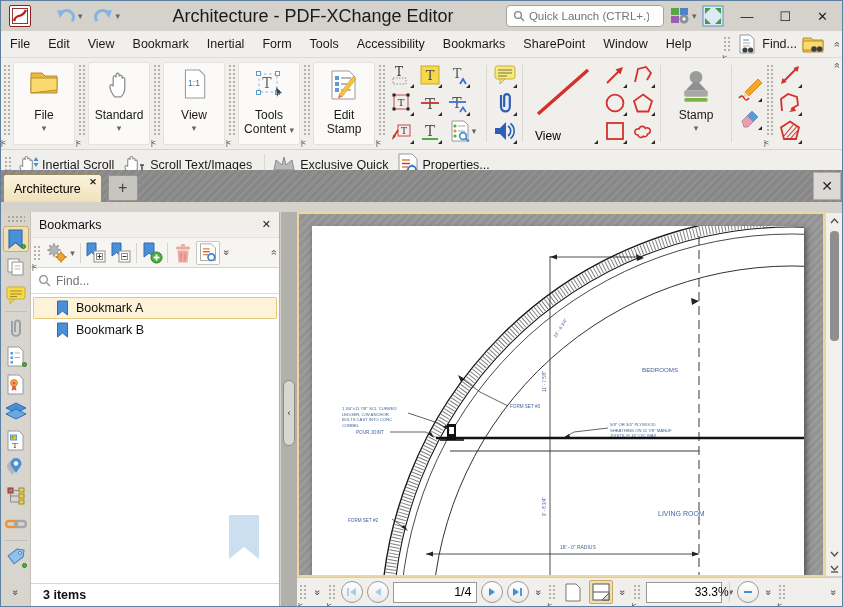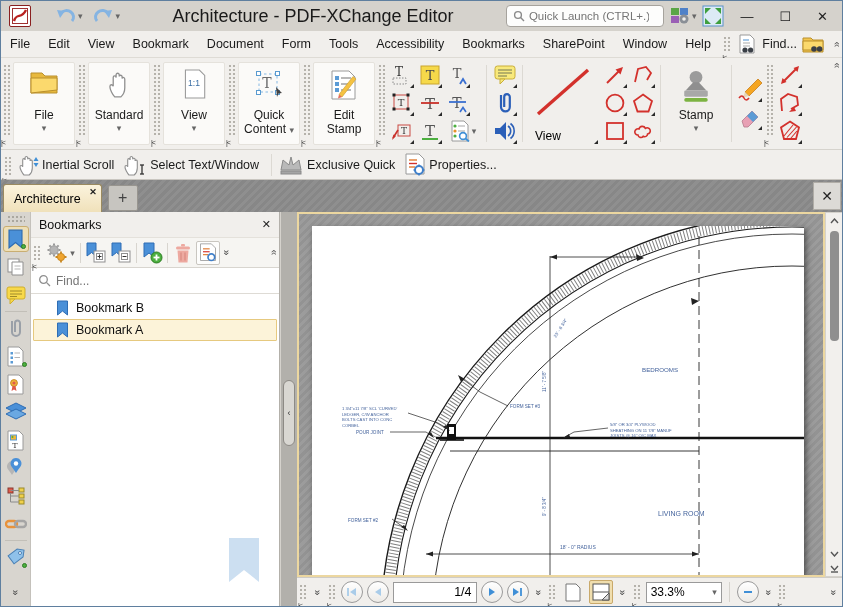--- a/index.html
+++ b/index.html
@@ -37,21 +37,21 @@
   .tgrid2 { grid-template-rows:repeat(2,28px); }
   .tcell { width:27px; height:27px; display:flex; align-items:center; justify-content:center; position:relative; border-radius:2px; }
   .has-sub::after { content:""; position:absolute; right:1px; bottom:1px; border-left:4px solid transparent; border-bottom:4px solid #2a2a2a; }
   .linebtn { width:72px; margin:2px 1px; display:flex; flex-direction:column; align-items:center; position:relative; padding-top:4px; font-size:12px; }
 
   
   .toolbar2 { position:absolute; left:0; top:149px; right:0; height:30px; background:#f1efec; border-bottom:1px solid #c9c6c0; display:flex; align-items:center; font-size:12.5px; color:#1a1a1a; gap:3px; padding-right:24px; }
   .t2lbl { margin-right:6px; }
 
   
-  .tabbar { position:absolute; left:0; top:179px; right:0; height:32px; background:repeating-linear-gradient(135deg,#8f8f8f 0 3px,#878787 3px 6px); display:flex; align-items:flex-end; padding-left:2px; }
+  .tabbar { position:absolute; left:0; top:169px; right:0; height:32px; background:repeating-linear-gradient(135deg,#8f8f8f 0 3px,#878787 3px 6px); display:flex; align-items:flex-end; padding-left:2px; }
   .tab { height:28px; background:linear-gradient(#fbf3dd,#f0e1ba); border:1px solid #9a8a60; border-bottom:none; border-radius:3px 3px 0 0; display:flex; align-items:center; padding:0 20px 0 10px; font-size:12.5px; position:relative; margin-bottom:0; }
   .tab-close { position:absolute; top:2px; right:4px; font-size:9px; color:#222; font-weight:bold; }
   .tab-plus { width:30px; height:26px; background:#c7c5c0; border:1px solid #98958f; border-radius:2px; margin:0 0 1px 6px; display:flex; align-items:center; justify-content:center; font-size:16px; color:#444; }
   .tab-spacer { flex:1; }
   .tabbar-x { width:28px; height:28px; background:#dcdad6; border:1px solid #b0ada7; display:flex; align-items:center; justify-content:center; font-size:14px; color:#222; margin:0 1px 2px 0; }
 
   
   .content { position:absolute; left:0; top:211px; right:0; bottom:0; }
 
   .side-strip { position:absolute; left:0; top:0; width:30px; bottom:0; background:#d8d5cf; border-right:1px solid #c4c1bb; display:flex; flex-direction:column; align-items:center; }
@@ -88,21 +88,21 @@
   .vs-btn { height:15px; width:100%; display:flex; align-items:center; justify-content:center; font-size:9px; color:#555; }
   .vs-thumb { width:9px; height:110px; background:#8f8f8f; border-radius:4px; margin-top:3px; }
   .vs-bottom { margin-top:auto; display:flex; flex-direction:column; align-items:center; }
   .doc-status { grid-column:1/3; grid-row:2; background:#f1efec; border-top:1px solid #cfccc6; display:flex; align-items:center; font-size:12px; gap:4px; padding:0 2px; }
   .dots-h { width:9px; height:16px; background-image:radial-gradient(#b5b2ab 1px, transparent 1.2px); background-size:4px 4px; position:relative; }
   .dots-h::after { content:"|<"; position:absolute; left:-1px; bottom:-9px; font-size:7px; color:#333; letter-spacing:-1px; }
   .dchev { color:#444; font-size:10px; transform:rotate(90deg); margin:0 3px; }
   .navbtn { width:22px; height:22px; border:1px solid #9a9a9a; border-radius:50%; background:linear-gradient(#fff,#eceae6); display:flex; align-items:center; justify-content:center; }
   .page-input { width:84px; height:21px; border:1px solid #9a9a9a; background:#fff; text-align:right; font-size:12.5px; padding-right:4px; font-family:inherit; }
   .zoom-combo { width:76px; height:21px; border:1px solid #9a9a9a; background:#fff; display:flex; align-items:center; padding:0 4px; font-size:12px; }
-  .zoom-combo .zv { flex:1; }
+  .zoom-combo .zv { flex:1;margin-left:44px; }
   .lay-btn { width:24px; height:24px; display:flex; align-items:center; justify-content:center; border-radius:2px; }
   .lay-btn.active { background:#f0deae; border:1px solid #c9a96a; }
   .ssep { width:1px; height:20px; background:#d5d2cc; margin:0 3px; }
   svg { display:block; }
 </style>
 </head>
 <body>
 
 <div class="window">
 
@@ -161,21 +161,21 @@
       <span class="winbtn">☐</span>
       <span class="winbtn">✕</span>
     </div>
   </div>
 
   <div class="menubar">
     <span class="menu-item">File</span>
     <span class="menu-item">Edit</span>
     <span class="menu-item">View</span>
     <span class="menu-item">Bookmark</span>
-    <span class="menu-item">Document</span>
+    <span class="menu-item">Inertial</span>
     <span class="menu-item">Form</span>
     <span class="menu-item">Tools</span>
     <span class="menu-item">Accessibility</span>
     <span class="menu-item">Bookmarks</span>
     <span class="menu-item">SharePoint</span>
     <span class="menu-item">Window</span>
     <span class="menu-item">Help</span>
     <span class="menu-spacer"></span>
     <div class="menu-find">
       <span class="dots-h"></span>
@@ -237,21 +237,21 @@
           <svg width="30" height="30" viewBox="0 0 30 30">
             <rect x="5" y="5" width="18" height="18" fill="none" stroke="#85b8e4" stroke-dasharray="2.5 2.5"></rect>
             <rect x="2.5" y="2.5" width="4" height="4" fill="#fff" stroke="#5a9bd0"></rect>
             <rect x="21.5" y="2.5" width="4" height="4" fill="#fff" stroke="#5a9bd0"></rect>
             <rect x="2.5" y="21.5" width="4" height="4" fill="#fff" stroke="#5a9bd0"></rect>
             <rect x="21.5" y="21.5" width="4" height="4" fill="#fff" stroke="#5a9bd0"></rect>
             <text x="13" y="19" font-size="14" fill="#6a6a6a" text-anchor="middle" font-family="'DejaVu Serif',serif">T</text>
             <polygon points="22,18 28,24 24.5,24.5 23,28" fill="#444"></polygon>
           </svg>
         </div>
-      <div class="lbl"><span>Quick Content</span> <span class="chev">▾</span></div>
+      <div class="lbl"><span>Tools Content</span> <span class="chev">▾</span></div>
     </div>
     <span class="vhandle"></span>
     <div class="tbtn-big">
       <div class="ic">
           <svg width="32" height="32" viewBox="0 0 32 32">
             <path d="M4 2h17l6 6v22H4z" fill="#fff" stroke="#9a9a9a"></path>
             <rect x="7" y="7" width="4" height="4" fill="#5b9bd5"></rect>
             <rect x="7" y="13" width="4" height="4" fill="#5b9bd5"></rect>
             <rect x="7" y="19" width="4" height="4" fill="#5b9bd5"></rect>
             <line x1="13" y1="9" x2="23" y2="9" stroke="#9a9a9a" stroke-width="1.4"></line>
@@ -468,21 +468,21 @@
     <span>
         <svg width="24" height="24" viewBox="0 0 24 24">
           <path d="M6 22c-1.8-1.8-4-6-4-8s2-1.9 2.7-.3V7c0-1.8 2.2-1.8 2.4 0V4.8c0-1.7 2.4-1.7 2.6 0V6.3c.3-1.5 2.4-1.3 2.4.3v1.3c.4-1.2 2.2-1 2.2.6v6.5c0 3.4-1.7 5.8-3.1 7z" fill="#fff" stroke="#8f8f8f" stroke-width="1.1"></path>
           <g stroke="#333" stroke-width="1.3">
             <line x1="19" y1="12" x2="19" y2="21"></line>
             <line x1="17" y1="12" x2="21" y2="12"></line>
             <line x1="17" y1="21" x2="21" y2="21"></line>
           </g>
         </svg>
       </span>
-    <span class="t2lbl">Select Text/Window</span>
+    <span class="t2lbl">Scroll Text/Images</span>
     <span class="vsep" style="height:22px"></span>
     <span>
         <svg width="26" height="20" viewBox="0 0 26 20">
           <path d="M3 15 L5 5 l6 5 2-8 2 8 6-5 2 10z" fill="#b9b9b9" stroke="#8a8a8a"></path>
           <rect x="3" y="16" width="20" height="3" fill="#a5a5a5" stroke="#8a8a8a"></rect>
         </svg>
       </span>
     <span class="t2lbl">Exclusive Quick</span>
     <span>
         <svg width="22" height="24" viewBox="0 0 22 24">
@@ -701,38 +701,39 @@
         <span class="ptool-collapse">»</span>
       </div>
       <div class="find-row">
         <svg width="13" height="13" viewBox="0 0 13 13">
             <circle cx="5.5" cy="5.5" r="3.8" fill="none" stroke="#8f8f8f" stroke-width="1.3"></circle>
             <line x1="8.4" y1="8.4" x2="12" y2="12" stroke="#8f8f8f" stroke-width="1.3"></line>
           </svg>
         <input placeholder="Find..." style="">
       </div>
       <div class="bm-list">
+        <div class="bm-row selected">
+          <svg width="13" height="16" viewBox="0 0 13 16">
+              <path d="M1.5 1h10v14l-5-4L1.5 15z" fill="#4a90d8" stroke="#2e6db4"></path>
+            </svg>
+          <span>Bookmark A</span>
+        </div>
         <div class="bm-row">
           <svg width="13" height="16" viewBox="0 0 13 16">
               <path d="M1.5 1h10v14l-5-4L1.5 15z" fill="#4a90d8" stroke="#2e6db4"></path>
             </svg>
           <span>Bookmark B</span>
         </div>
-        <div class="bm-row selected">
-          <svg width="13" height="16" viewBox="0 0 13 16">
-              <path d="M1.5 1h10v14l-5-4L1.5 15z" fill="#4a90d8" stroke="#2e6db4"></path>
-            </svg>
-          <span>Bookmark A</span>
-        </div>
         <div class="watermark">
           <svg width="34" height="48" viewBox="0 0 34 48">
               <path d="M2 2h30v44l-15-12L2 46z" fill="#cadef1"></path>
             </svg>
         </div>
       </div>
+      <div class="panel-status">3 items</div>
     </div>
 
     <div class="splitter">
       <div class="split-grip">‹</div>
     </div>
 
     <div class="docpane">
       <div class="canvas">
         <div class="page">
           <svg width="492" height="400" viewBox="0 0 492 400">

